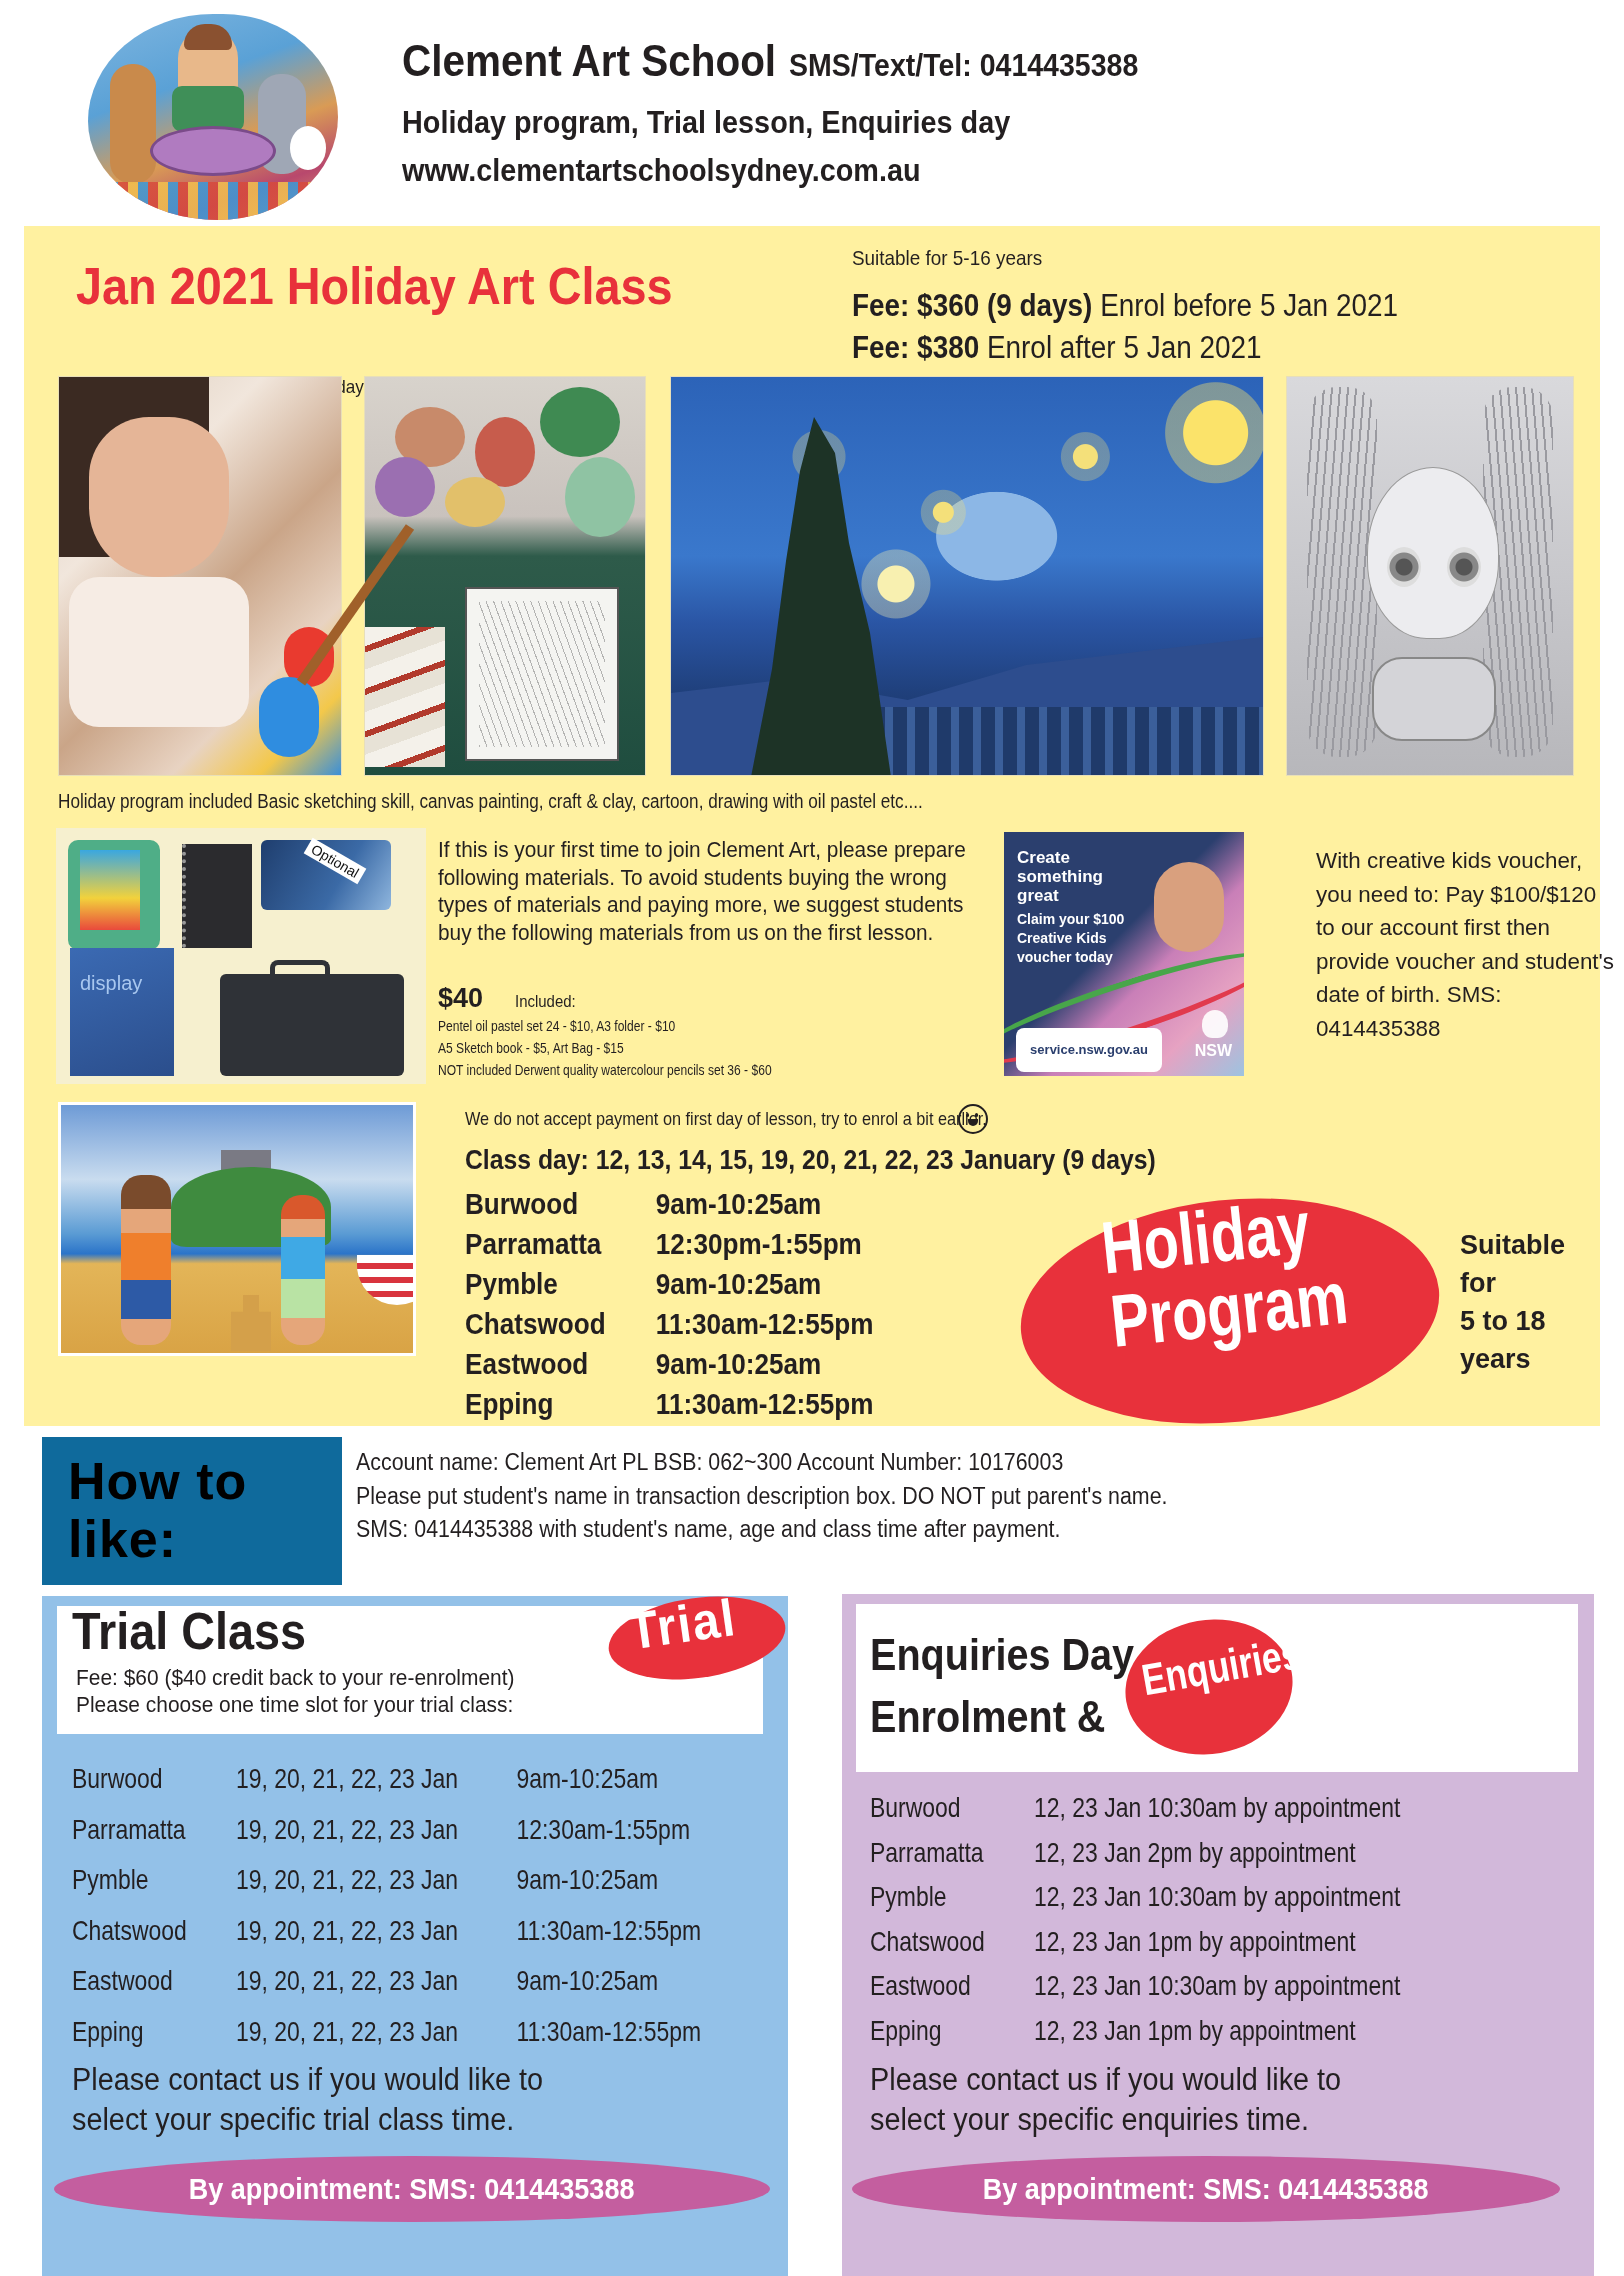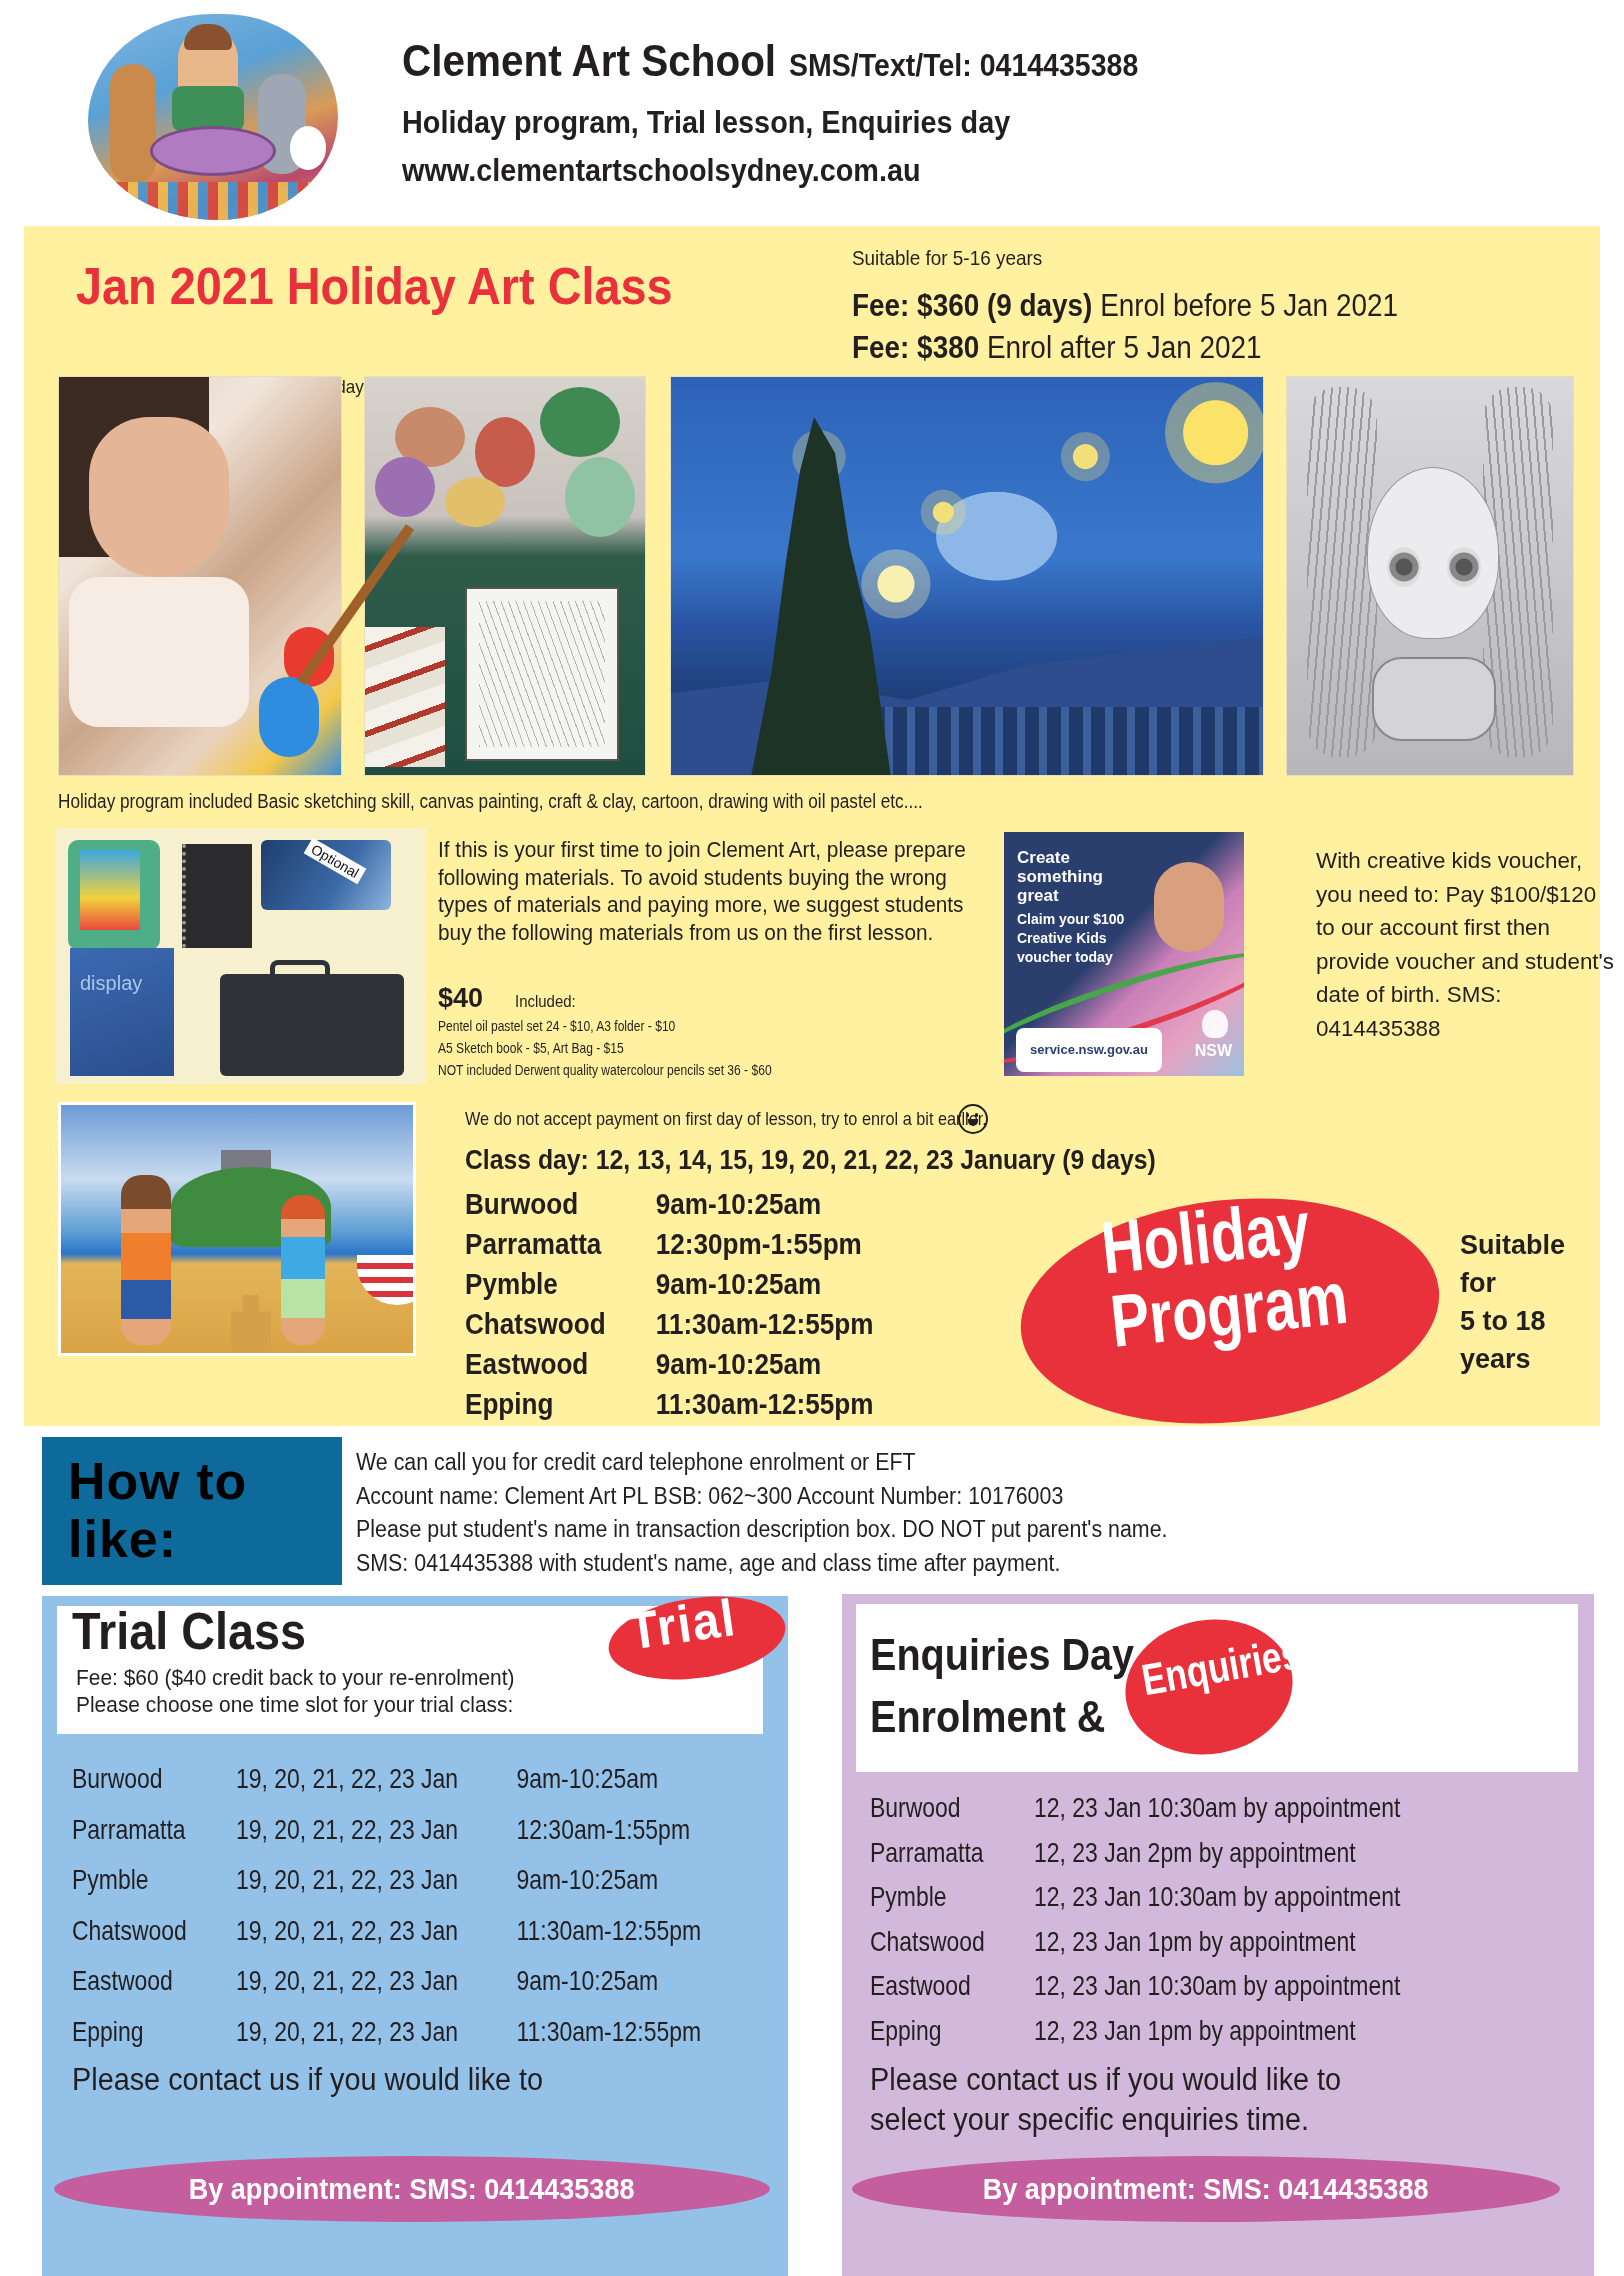--- a/index.html
+++ b/index.html
@@ -334,21 +334,20 @@
   <div>5 to 18</div>
   <div>years</div>
 </div>
 
 <div class="abs howto-box"></div>
 <div class="abs howto-title">
   <div>How to</div>
   <div>like:</div>
 </div>
 <div class="abs howto-lines">
-  <div><span class="cond" style="transform: scaleX(0.93);">We can call you for credit card telephone enrolment or EFT</span></div>
   <div><span class="cond" style="transform: scaleX(0.93);">Account name: Clement Art PL   BSB:  062~300   Account Number: 10176003</span></div>
   <div><span class="cond" style="transform: scaleX(0.93);">Please put student's name in transaction description box. DO NOT put parent's name.</span></div>
   <div><span class="cond" style="transform: scaleX(0.93);">SMS: 0414435388 with student's name, age and class time after payment.</span></div>
 </div>
 
 <div class="abs trial-bg"></div>
 <div class="abs trial-head"></div>
 <div class="abs trial-title">
   <span class="cond" style="transform: scaleX(0.9);">Trial Class</span>
 </div>
@@ -389,20 +388,21 @@
       </div>
     <div class="row">
         <span class="loc" style="width:200px">Epping</span>
         <span style="width:342px">19, 20, 21, 22, 23 Jan</span>
         <span>11:30am-12:55pm</span>
       </div>
   </div>
 </div>
 <div class="abs trial-contact">
   <div><span class="cond" style="transform: scaleX(0.93);">Please contact us if you would like to</span></div>
+  <div><span class="cond" style="transform: scaleX(0.93);">select your specific trial class time.</span></div>
 </div>
 <div class="abs pill trial-pill">
   <span class="cond" style="transform: scaleX(0.9); transform-origin: center top;">By appointment:  SMS: 0414435388</span>
 </div>
 
 <div class="abs enq-bg"></div>
 <div class="abs enq-head"></div>
 <div class="abs enq-title">
   <div><span class="cond" style="transform: scaleX(0.88);">Enquiries Day</span></div>
   <div><span class="cond" style="transform: scaleX(0.88);">Enrolment &amp;</span></div>

